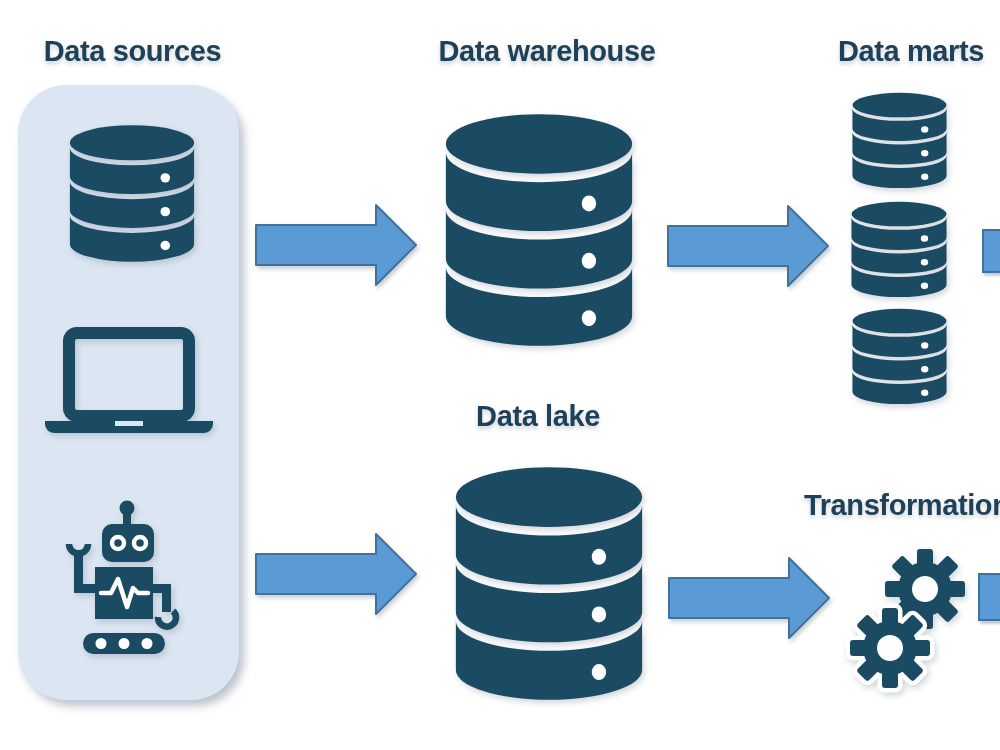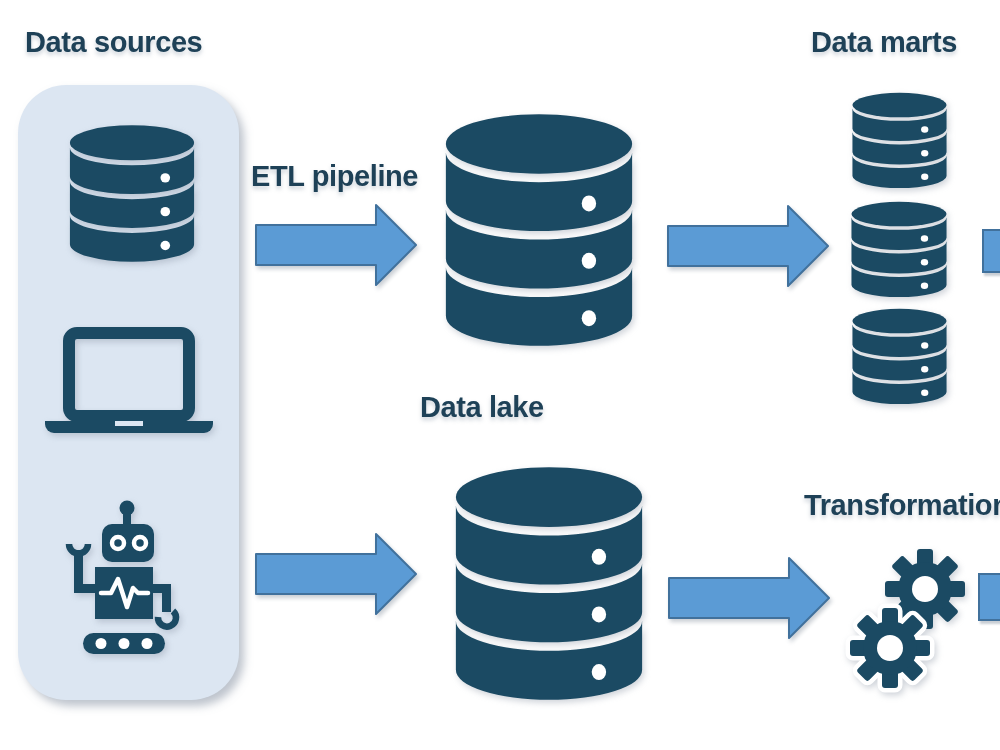--- a/index.html
+++ b/index.html
@@ -6,21 +6,21 @@
   #canvas{
     position:relative;width:1000px;height:750px;overflow:hidden;background:#ffffff;
     font-family:"Liberation Sans","DejaVu Sans",sans-serif;
   }
   .abs{position:absolute;}
   .title{
     font-size:29px;font-weight:bold;color:#1E4157;letter-spacing:-0.4px;line-height:1.05;
     text-shadow:0 3px 4px rgba(110,125,145,0.35);
     white-space:nowrap;
   }
-  .center{}
+  .center{text-align:center;margin-top:9px;}
   #sources-panel{
     left:18px;top:85px;width:221px;height:615px;border-radius:48px;
     background:#DCE6F2;
     box-shadow:5px 6px 9px rgba(125,138,155,0.5);
   }
   svg.icon{overflow:visible;filter:drop-shadow(2px 3px 3px rgba(120,132,148,0.35));}
   svg.arrow{overflow:visible;filter:drop-shadow(2px 3px 2px rgba(120,132,148,0.4));}
   .arrow-tail{
     background:#5B9BD5;border:2px solid #41719C;border-right:none;
     box-shadow:2px 3px 2px rgba(120,132,148,0.4);
@@ -47,22 +47,23 @@
         <rect x="-8" y="-40" width="16" height="80" rx="3" transform="rotate(45)"></rect>
         <rect x="-8" y="-40" width="16" height="80" rx="3" transform="rotate(90)"></rect>
         <rect x="-8" y="-40" width="16" height="80" rx="3" transform="rotate(135)"></rect>
         <circle r="27"></circle>
       </g>
       <polygon id="arrowshape" points="1,21 121,21 121,1 161,41 121,81 121,61 1,61" fill="#5B9BD5" stroke="#41719C" stroke-width="2" stroke-linejoin="round"></polygon>
     </defs>
   </svg>
 
   <div class="abs title center" style="left:25px;top:27px;width:215px">Data sources</div>
+  <div class="abs title center" style="left:427px;top:27px;width:240px">Data warehouse</div>
   <div class="abs title center" style="left:811px;top:27px;width:200px">Data marts</div>
-  <div class="abs title center" style="left:420px;top:392px;width:200px">Data lake</div>
+  <div class="abs title center" style="left:438px;top:392px;width:200px">Data lake</div>
   <div class="abs title" style="left:804px;top:490px;width:260px">Transformation</div>
 
   <div class="abs" id="sources-panel"></div>
 
   <svg class="abs icon" style="left:68px;top:124px" width="128" height="139" viewBox="0 0 200 222" preserveAspectRatio="none">
     <use href="#db"></use>
   </svg>
 
   <svg class="abs icon" style="left:45px;top:327px" width="168" height="107" viewBox="0 0 168 107">
     <rect x="24" y="6" width="120" height="83" rx="8" fill="none" stroke="#1B4A63" stroke-width="12"></rect>
@@ -83,21 +84,20 @@
     <path d="M5,44 A9.5,9.5 0 1 0 24,44" fill="none" stroke="#1B4A63" stroke-width="6.5"></path>
     <rect x="89" y="84" width="17" height="9" fill="#1B4A63"></rect>
     <rect x="98" y="84" width="9" height="28" fill="#1B4A63"></rect>
     <path d="M94,117 A9,9 0 1 0 109,111" fill="none" stroke="#1B4A63" stroke-width="6.5"></path>
     <rect x="19" y="133" width="82" height="21" rx="10.5" fill="#1B4A63"></rect>
     <circle cx="37" cy="143.5" r="5.5" fill="#ffffff"></circle>
     <circle cx="60" cy="143.5" r="5.5" fill="#ffffff"></circle>
     <circle cx="83" cy="143.5" r="5.5" fill="#ffffff"></circle>
   </svg>
 
-  <div class="abs title" style="left:251px;top:161px">ETL pipeline</div>
   <svg class="abs arrow" style="left:255px;top:204px" width="163" height="83" viewBox="0 0 163 83">
       <use href="#arrowshape"></use>
     </svg>
 
   <svg class="abs icon" style="left:443px;top:112px" width="192" height="236" viewBox="0 0 200 222" preserveAspectRatio="none">
     <use href="#db"></use>
   </svg>
 
   <svg class="abs arrow" style="left:667px;top:205px" width="163" height="83" viewBox="0 0 163 83">
       <use href="#arrowshape"></use>

